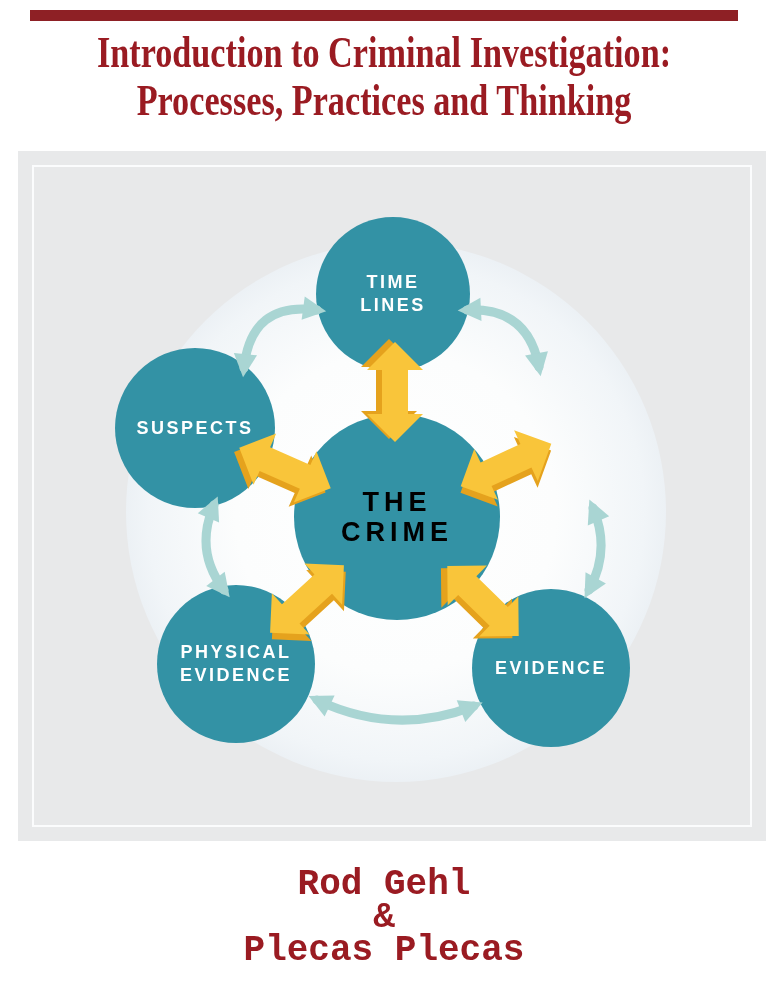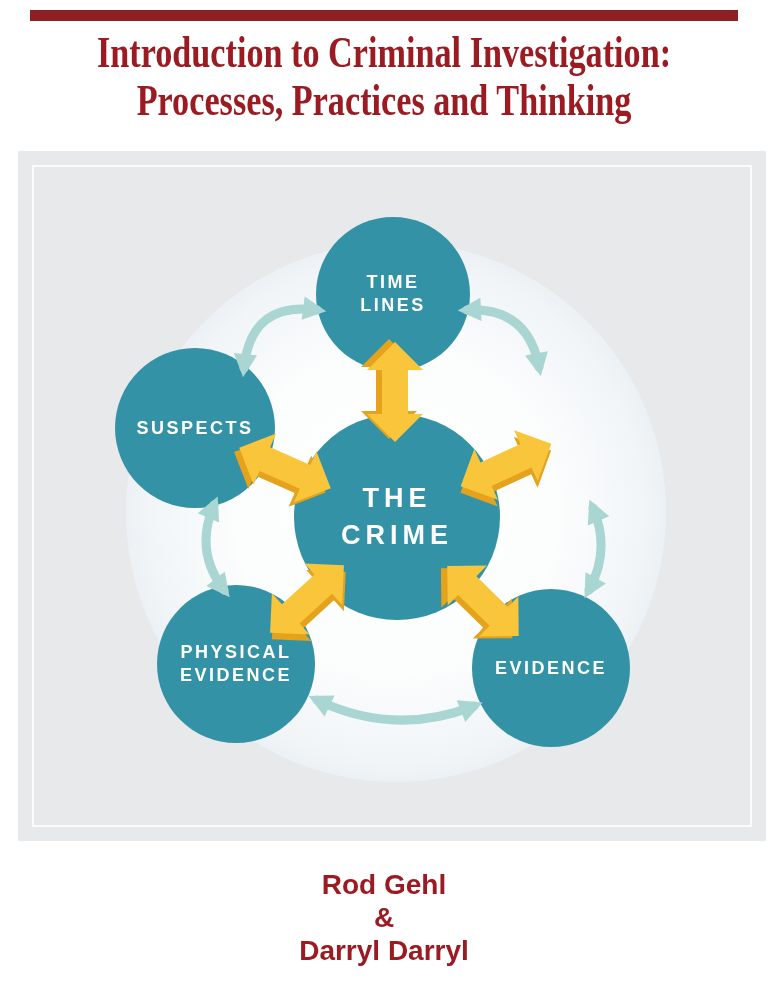--- a/index.html
+++ b/index.html
@@ -36,27 +36,27 @@
     color:#ffffff;font-weight:bold;font-size:18px;line-height:23px;
     letter-spacing:2.5px;white-space:pre-line;
   }
   .node-time-lines{left:298px;top:66px;width:154px;height:154px;}
   .node-victims{left:497px;top:195px;width:158px;height:158px;}
   .node-suspects{left:97px;top:197px;width:160px;height:160px;}
   .node-physical-evidence{left:139px;top:434px;width:158px;height:158px;}
   .node-witnesses{left:454px;top:438px;width:158px;height:158px;}
   .node-center{
     left:276px;top:263px;width:206px;height:206px;
-    color:#ffffff;font-size:27px;line-height:37px;letter-spacing:5px;
+    color:#000000;font-size:27px;line-height:30px;letter-spacing:5px;
   }
   .arrows-svg{position:absolute;left:0;top:0;pointer-events:none;}
   .authors-block{
     position:absolute;top:868px;left:0;width:768px;text-align:center;
-    color:#9a1b22;font-family:Liberation Sans, sans-serif;font-weight:bold;
-    font-size:28px;line-height:33px;
+    color:#9a1b22;font-family:Liberation Mono, monospace;font-weight:bold;
+    font-size:36px;line-height:33px;
   }
 </style>
 </head>
 <body>
 
 <div class="top-bar"></div>
 
 <div class="title-block">
   <div>Introduction to Criminal Investigation:</div>
   <div>Processes, Practices and Thinking</div>
@@ -119,14 +119,14 @@
     <g transform="translate(465,450) rotate(44.4)">
       <path d="M-50,0 L-22,-28 L-22,-13 L22,-13 L22,-28 L50,0 L22,28 L22,13 L-22,13 L-22,28 Z" fill="#e5a21d" transform="translate(-3,6)"></path>
       <path d="M-50,0 L-22,-28 L-22,-13 L22,-13 L22,-28 L50,0 L22,28 L22,13 L-22,13 L-22,28 Z" fill="#f9c53a"></path>
     </g>
   </svg>
 </div>
 
 <div class="authors-block">
   <div>Rod Gehl</div>
   <div>&amp;</div>
-  <div>Darryl Darryl</div>
+  <div>Plecas Plecas</div>
 </div>
 
 </body></html>

